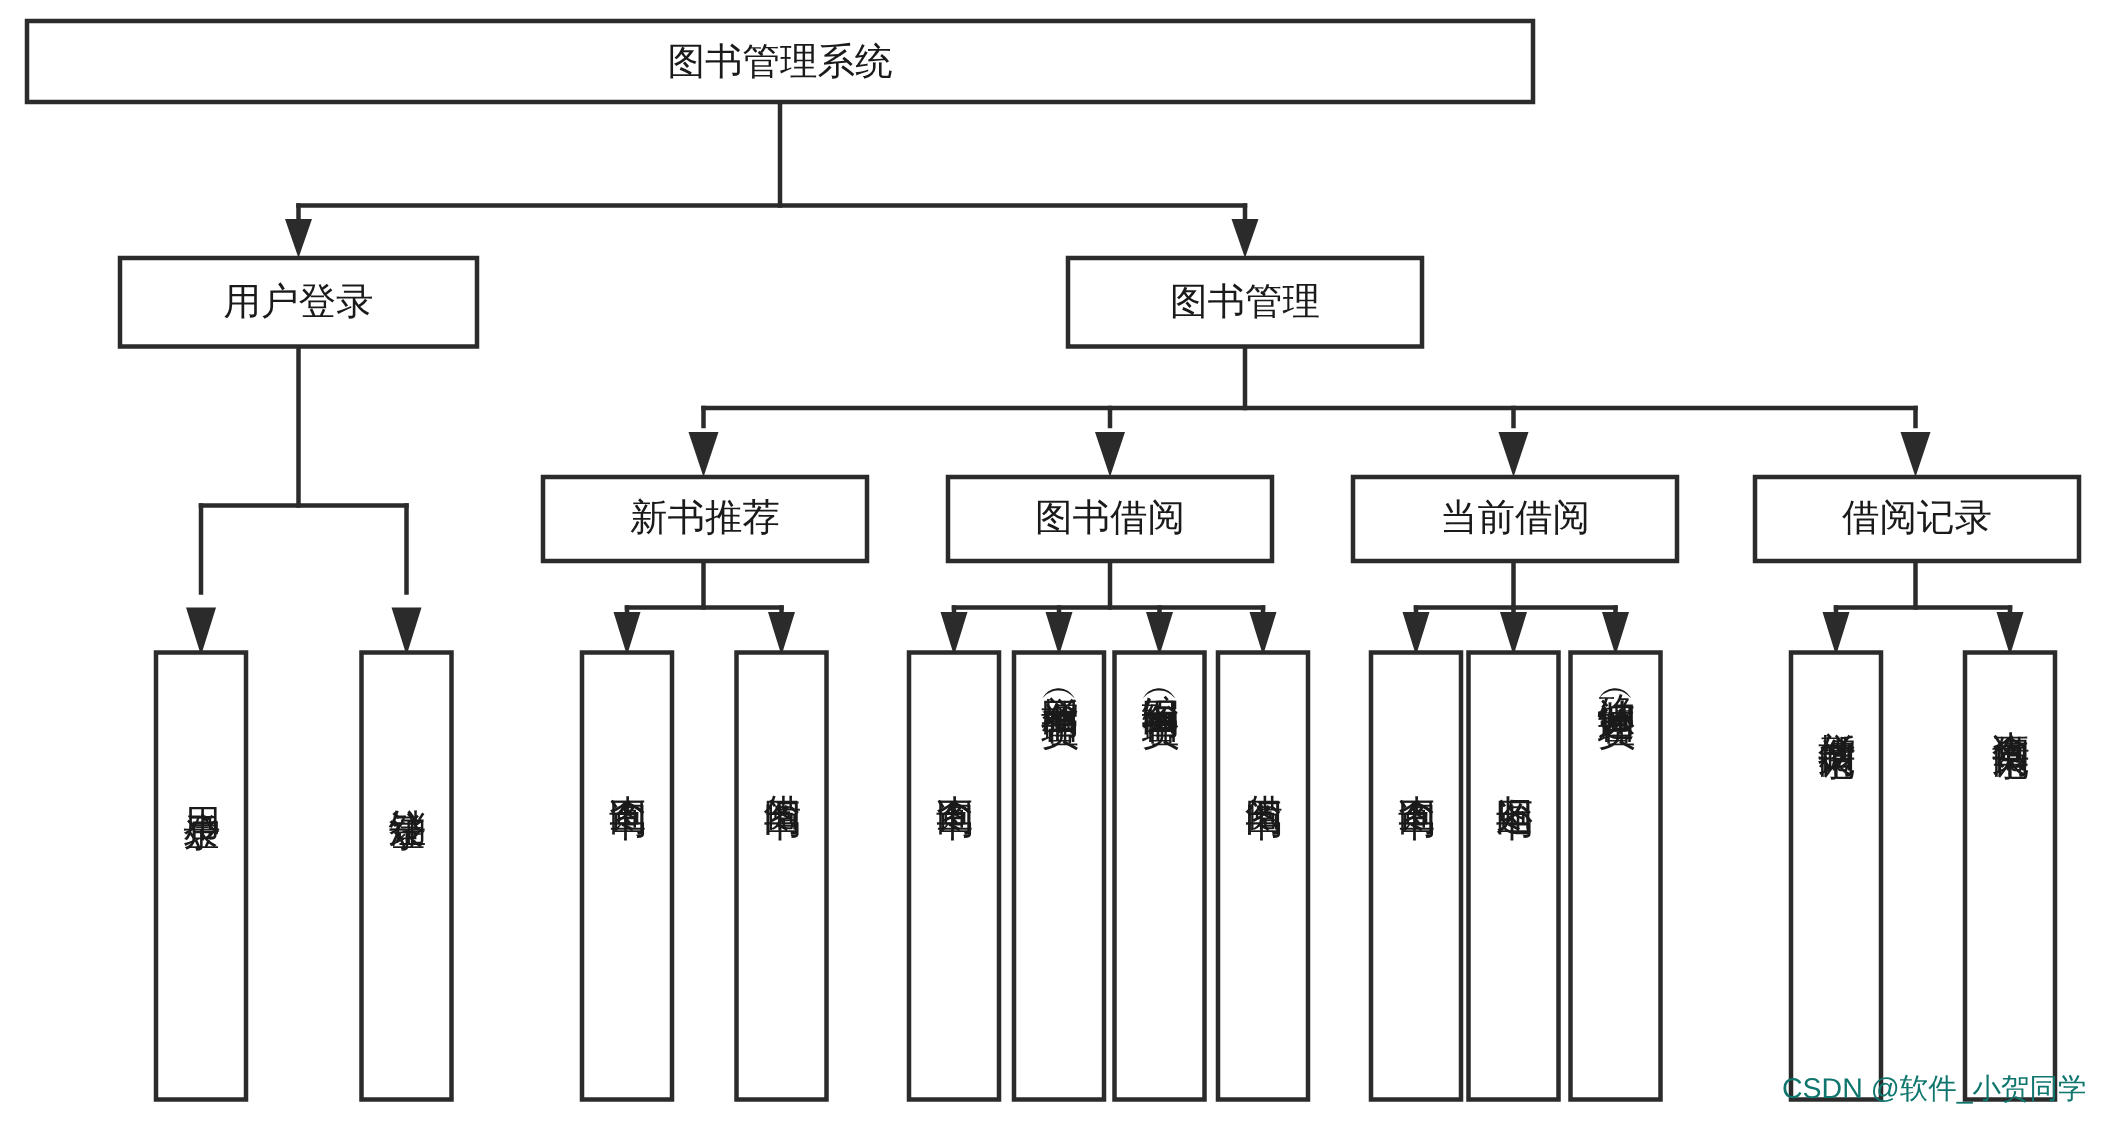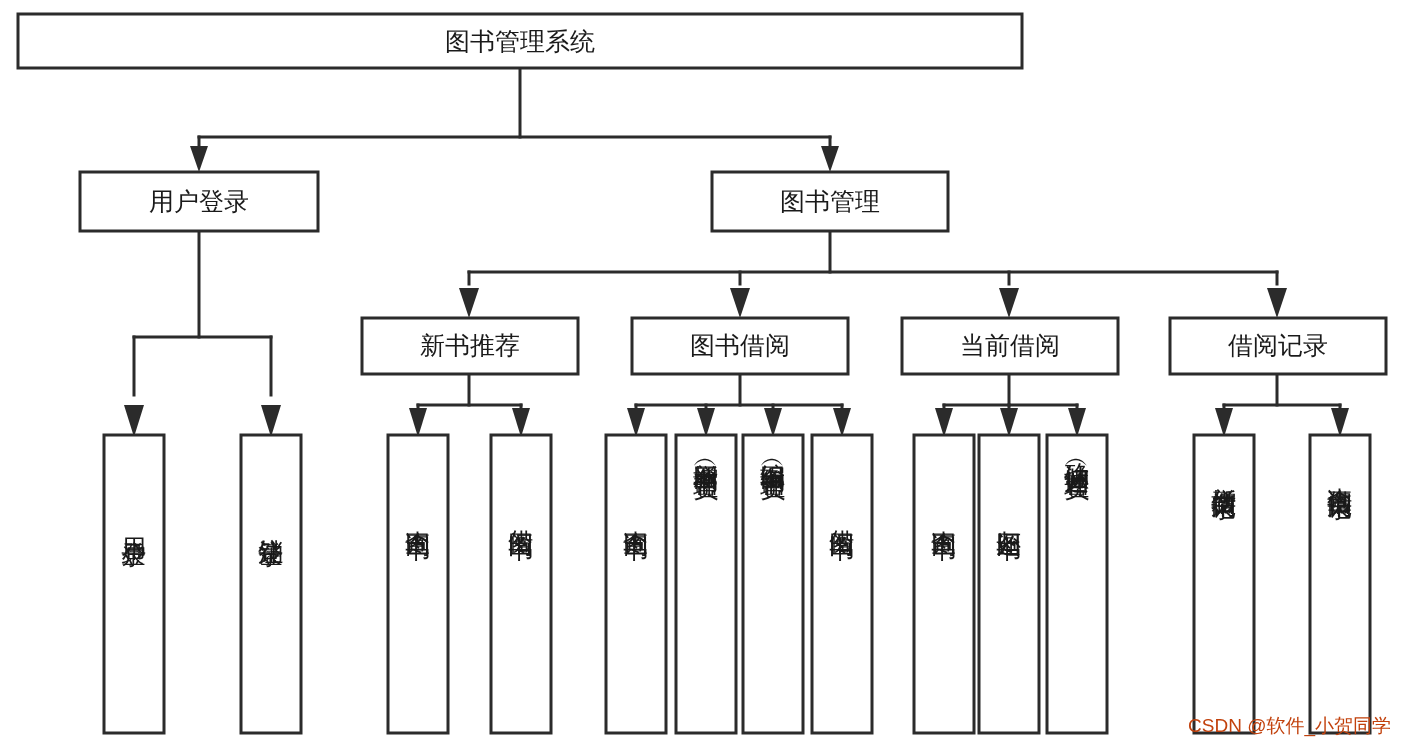--- a/index.html
+++ b/index.html
@@ -62,21 +62,21 @@
     color: #1a1a1a;
     letter-spacing: 2px;
     white-space: nowrap;
   }
   .watermark {
     position: absolute;
     right: 14px;
     bottom: 8px;
     font-family: "Liberation Sans", "DejaVu Sans", sans-serif;
     font-size: 19px;
-    color: #c2410c;
+    color: #0f766e;
     white-space: nowrap;
   }
 </style>
 </head>
 <body>
 
 <div id="diagram-root">
 
   <svg class="diagram-canvas" viewBox="0 0 1405 747">
 

